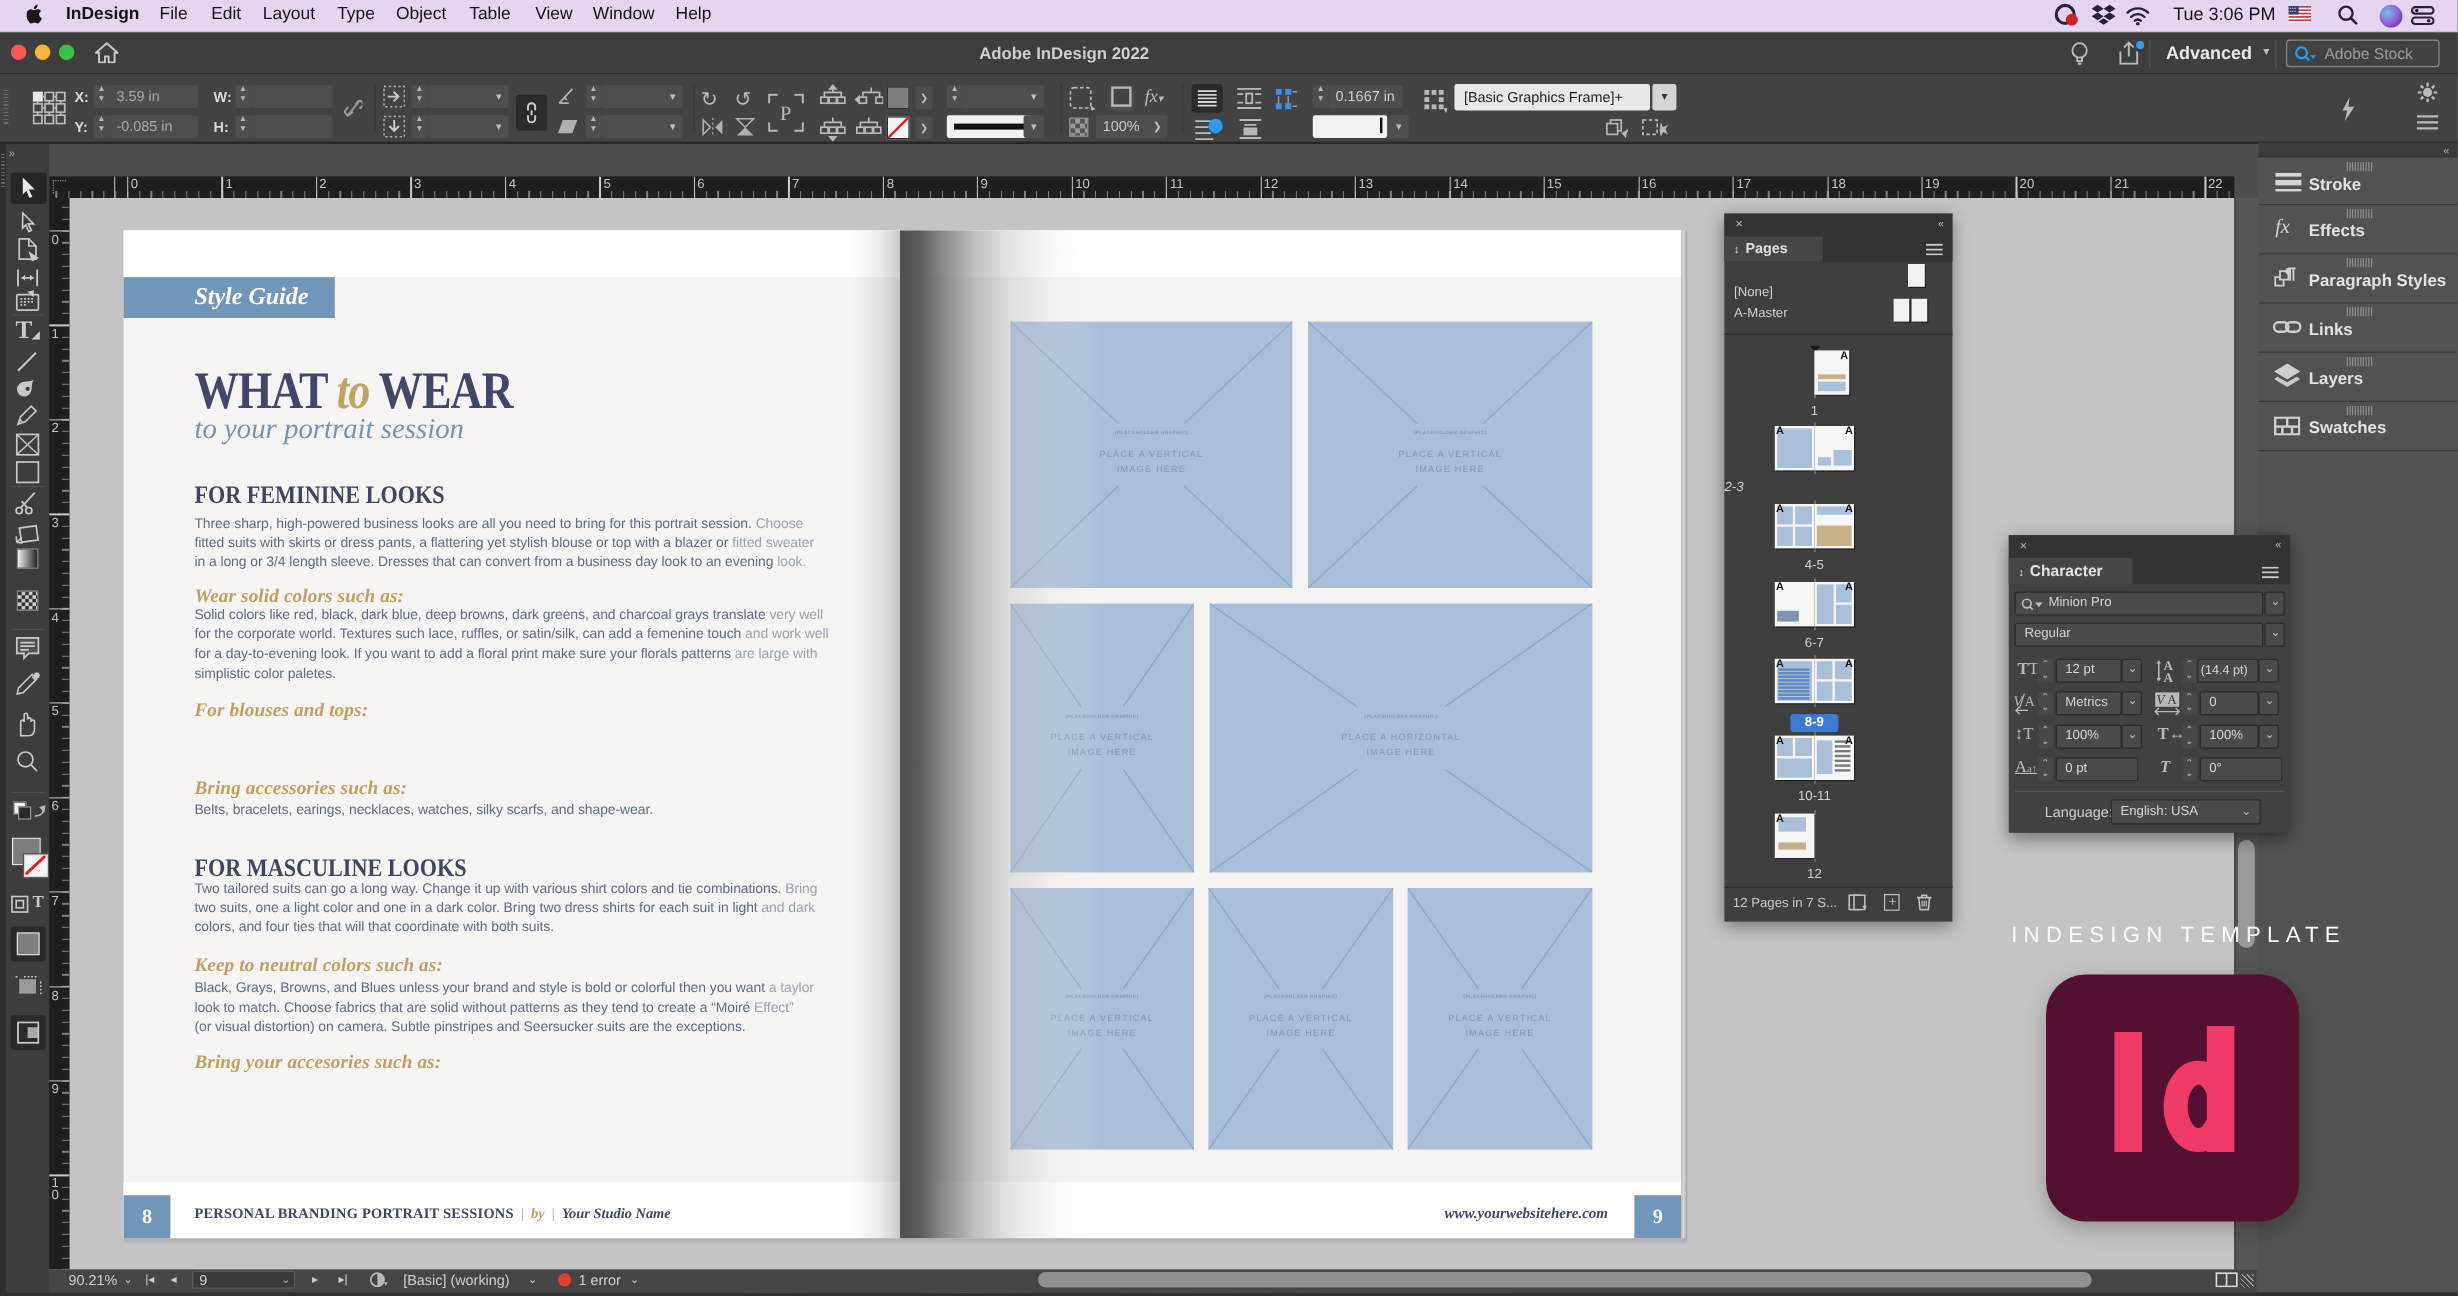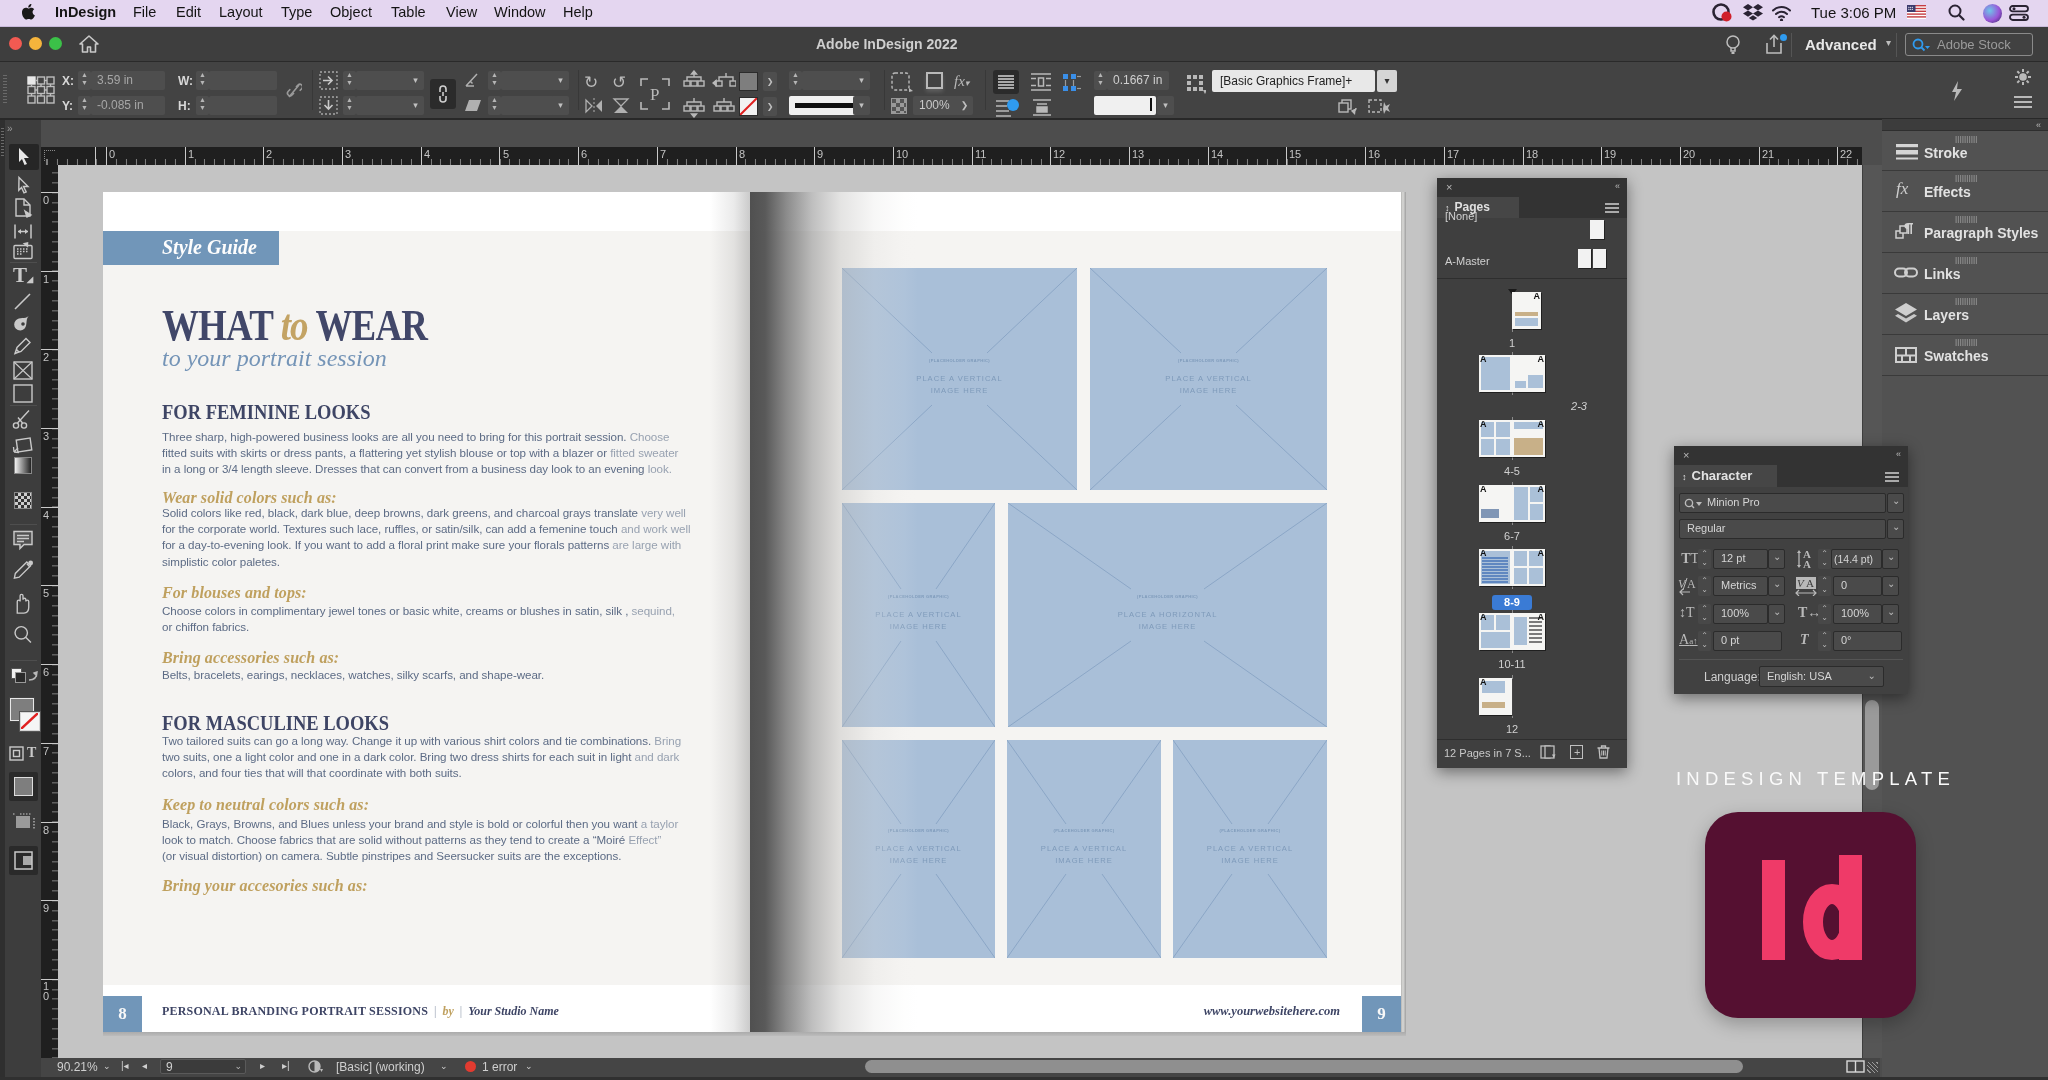--- a/index.html
+++ b/index.html
@@ -610,21 +610,20 @@
     <div class="abs" style="left:0;top:0;width:648px;height:39px;background:#fff;"></div>
     <div class="abs" style="left:0;top:793px;width:648px;height:47px;background:#fff;"></div>
     <div class="abs" style="left:0;top:39px;width:176px;height:34px;background:#7196b9;color:#fdfdfd;font-family:'Liberation Serif',serif;font-style:italic;font-weight:bold;font-size:20px;line-height:32px;padding-left:59px;">Style Guide</div>
     <div class="abs" style="left:59px;top:108px;font-family:'Liberation Serif',serif;font-size:44px;font-weight:bold;color:#414769;letter-spacing:-1px;transform:scaleX(0.84);transform-origin:0 0;">WHAT <span style="font-style:italic;color:#c3a364;font-weight:bold;">to</span> WEAR</div>
     <div class="abs" style="left:59px;top:153px;font-family:'Liberation Serif',serif;font-size:24px;font-style:italic;color:#7494b7;">to your portrait session</div>
     <div class="abs" style="left:59px;top:208px;font-family:'Liberation Serif',serif;font-size:21px;font-weight:bold;color:#3e4565;letter-spacing:0;transform:scaleX(0.88);transform-origin:0 0;">FOR FEMININE LOOKS</div>
     <div class="body abs" style="left:59px;top:237px;">Three sharp, high-powered business looks are all you need to bring for this portrait session. <i>Choose</i><br>fitted suits with skirts or dress pants, a flattering yet stylish blouse or top with a blazer or <i>fitted sweater</i><br>in a long or 3/4 length sleeve. Dresses that can convert from a business day look to an evening <i>look.</i></div>
     <div class="gold abs" style="left:59px;top:297px;">Wear solid colors such as:</div>
     <div class="body abs" style="left:59px;top:313px;">Solid colors like red, black, dark blue, deep browns, dark greens, and charcoal grays translate <i>very well</i><br>for the corporate world. Textures such lace, ruffles, or satin/silk, can add a femenine touch <i>and work well</i><br>for a day-to-evening look. If you want to add a floral print make sure your florals patterns <i>are large with</i><br>simplistic color paletes.</div>
     <div class="gold abs" style="left:59px;top:392px;">For blouses and tops:</div>
-    <div class="body abs" style="left:59px;top:411px;">Choose colors in complimentary jewel tones or basic white, creams or blushes in satin, silk , <i>sequind,</i><br>or chiffon fabrics.</div>
     <div class="gold abs" style="left:59px;top:457px;">Bring accessories such as:</div>
     <div class="body abs" style="left:59px;top:475px;">Belts, bracelets, earings, necklaces, watches, silky scarfs, and shape-wear.</div>
     <div class="abs" style="left:59px;top:519px;font-family:'Liberation Serif',serif;font-size:21px;font-weight:bold;color:#3e4565;letter-spacing:0;transform:scaleX(0.88);transform-origin:0 0;">FOR MASCULINE LOOKS</div>
     <div class="body abs" style="left:59px;top:541px;">Two tailored suits can go a long way. Change it up with various shirt colors and tie combinations. <i>Bring</i><br>two suits, one a light color and one in a dark color. Bring two dress shirts for each suit in light <i>and dark</i><br>colors, and four ties that will that coordinate with both suits.</div>
     <div class="gold abs" style="left:59px;top:604px;">Keep to neutral colors such as:</div>
     <div class="body abs" style="left:59px;top:624px;">Black, Grays, Browns, and Blues unless your brand and style is bold or colorful then you want <i>a taylor</i><br>look to match. Choose fabrics that are solid without patterns as they tend to create a “Moiré <i>Effect”</i><br>(or visual distortion) on camera. Subtle pinstripes and Seersucker suits are the exceptions.</div>
     <div class="gold abs" style="left:59px;top:685px;">Bring your accesories such as:</div>
     <div class="abs" style="left:0;top:804px;width:39px;height:36px;background:#7196b9;color:#f8f8f8;font-family:'Liberation Serif',serif;font-size:17px;font-weight:bold;text-align:center;line-height:36px;">8</div>
     <div class="abs" style="left:59px;top:812px;font-family:'Liberation Serif',serif;font-size:12px;color:#3e4565;"><b style="letter-spacing:0.2px;">PERSONAL BRANDING PORTRAIT SESSIONS</b><span style="color:#9aa4b4;">&nbsp;&nbsp;|&nbsp;&nbsp;</span><i style="color:#bfa05e;font-weight:bold;">by</i><span style="color:#9aa4b4;">&nbsp;&nbsp;|&nbsp;&nbsp;</span><i style="font-weight:bold;">Your Studio Name</i></div>
   </div>
@@ -811,21 +810,21 @@
   <div class="abs" style="left:0;top:19px;width:190px;height:21px;background:#333333;">
     <div class="abs" style="left:0;top:0;width:82px;height:21px;background:#464646;color:#e0e0e0;font-size:12px;font-weight:bold;line-height:21px;"><span style="padding-left:8px;font-size:9px;">↕</span><span style="padding-left:5px;">Pages</span></div>
     <svg class="abs" style="right:8px;top:6px;" width="14" height="10" viewBox="0 0 14 10">
           <g stroke="#c9c9c9" stroke-width="1.6">
             <line x1="0" y1="1" x2="14" y2="1"></line>
             <line x1="0" y1="5" x2="14" y2="5"></line>
             <line x1="0" y1="9" x2="14" y2="9"></line>
           </g>
         </svg>
   </div>
-  <div class="abs" style="left:8px;top:32px;color:#d0d0d0;text-align:right;">[None]</div>
+  <div class="abs" style="left:8px;top:60px;color:#d0d0d0;text-align:right;">[None]</div>
   <div class="abs" style="left:153px;top:42px;width:14px;height:19px;background:#f2f2f2;box-shadow:1px 1px 0 #222;"></div>
   <div class="abs" style="left:8px;top:77px;color:#d0d0d0;">A-Master</div>
   <div class="abs" style="left:141px;top:71px;width:13px;height:19px;background:#f2f2f2;box-shadow:1px 1px 0 #222;"></div>
   <div class="abs" style="left:156px;top:71px;width:13px;height:19px;background:#f2f2f2;box-shadow:1px 1px 0 #222;"></div>
   <div class="abs" style="left:0;top:100px;width:190px;height:1px;background:#2e2e2e;"></div>
   <div class="abs" style="left:75px;top:111px;width:1px;height:43px;background:#8a8a8a;"></div>
       <div class="abs" style="left:75px;top:174px;width:1px;height:43px;background:#8a8a8a;"></div>
       <div class="abs" style="left:75px;top:239px;width:1px;height:43px;background:#8a8a8a;"></div>
       <div class="abs" style="left:75px;top:304px;width:1px;height:43px;background:#8a8a8a;"></div>
       <div class="abs" style="left:75px;top:368px;width:1px;height:43px;background:#8a8a8a;"></div>
@@ -842,21 +841,21 @@
       <div class="abs" style="left:0px;top:159px;width:150px;text-align:center;color:#d0d0d0;">1</div>
       <div class="abs" style="left:42px;top:177px;width:33px;height:37px;background:#f5f5f3;box-shadow:1px 1px 0 rgba(0,0,0,0.5);">
         <div style="position:absolute;left:2px;top:2px;width:29px;height:33px;background:#aac0d8;"></div>
         <span style="position:absolute;left:1px;top:-1px;color:#111;font-size:9px;font-weight:bold;">A</span>
       </div>
       <div class="abs" style="left:75px;top:177px;width:33px;height:37px;background:#f5f5f3;box-shadow:1px 1px 0 rgba(0,0,0,0.5);">
         <div style="position:absolute;left:16px;top:20px;width:15px;height:13px;background:#aac0d8;"></div>
         <div style="position:absolute;left:3px;top:26px;width:11px;height:7px;background:#aac0d8;"></div>
         <span style="position:absolute;right:1px;top:-1px;color:#111;font-size:9px;font-weight:bold;">A</span>
       </div>
-      <div class="abs" style="left:0px;top:222px;width:150px;text-align:right;color:#d0d0d0;font-style:italic;">2-3</div>
+      <div class="abs" style="left:0px;top:222px;width:150px;text-align:left;color:#d0d0d0;font-style:italic;">2-3</div>
       <div class="abs" style="left:42px;top:242px;width:33px;height:37px;background:#f5f5f3;box-shadow:1px 1px 0 rgba(0,0,0,0.5);">
         <div style="position:absolute;left:2px;top:2px;width:13px;height:15px;background:#aac0d8;"></div>
         <div style="position:absolute;left:17px;top:2px;width:14px;height:15px;background:#aac0d8;"></div>
         <div style="position:absolute;left:2px;top:19px;width:13px;height:16px;background:#aac0d8;"></div>
         <div style="position:absolute;left:17px;top:19px;width:14px;height:16px;background:#aac0d8;"></div>
         <span style="position:absolute;left:1px;top:-1px;color:#111;font-size:9px;font-weight:bold;">A</span>
       </div>
       <div class="abs" style="left:75px;top:242px;width:33px;height:37px;background:#f5f5f3;box-shadow:1px 1px 0 rgba(0,0,0,0.5);">
         <div style="position:absolute;left:2px;top:18px;width:29px;height:17px;background:#c8b088;"></div>
         <div style="position:absolute;left:2px;top:2px;width:29px;height:7px;background:#aac0d8;"></div>

